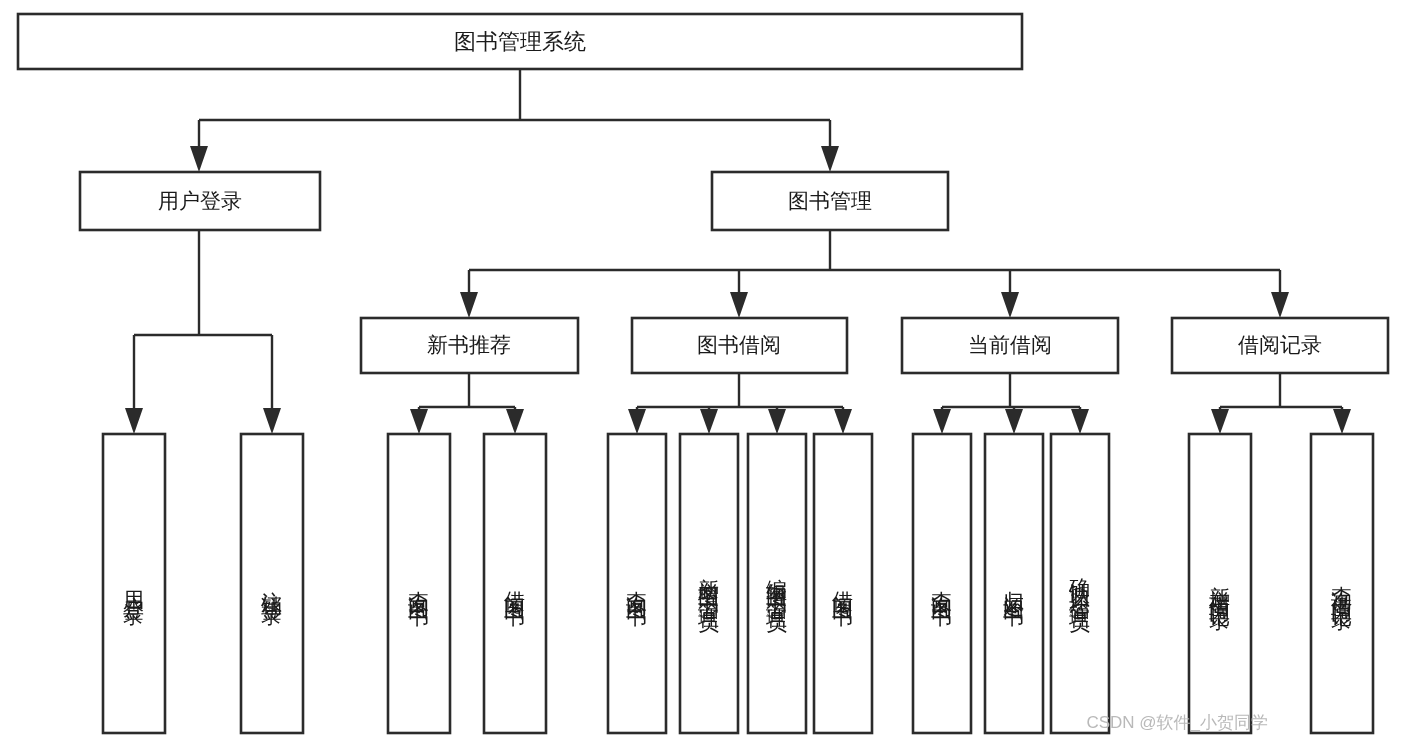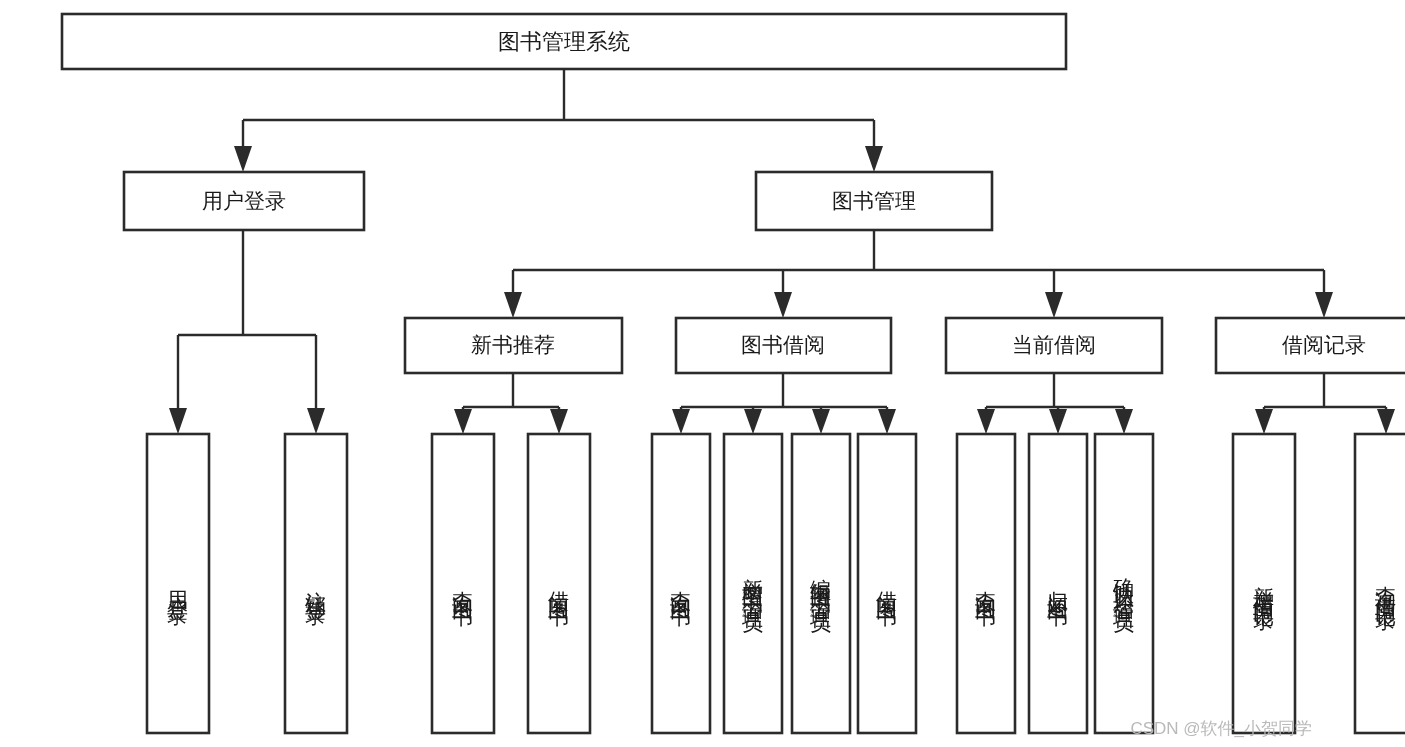--- a/index.html
+++ b/index.html
@@ -11,21 +11,20 @@
     width: 1405px;
     height: 747px;
     font-family: "Liberation Sans", "DejaVu Sans", sans-serif;
     overflow: hidden;
   }
   #diagram-root {
     position: relative;
     width: 1276px;
     height: 747px;
     background: #ffffff;
-    margin-left: 44px;
   }
   svg.flow {
     position: absolute;
     left: 0;
     top: 0;
     width: 1405px;
     height: 747px;
   }
   .node-box {
     fill: #ffffff;
@@ -68,21 +67,21 @@
     color: #1a1a1a;
     white-space: nowrap;
     display: flex;
     align-items: center;
     justify-content: center;
     pointer-events: none;
   }
   .watermark {
     position: absolute;
     right: 8px;
-    bottom: 7px;
+    bottom: 13px;
     font-family: "Liberation Sans", "DejaVu Sans", sans-serif;
     font-size: 17px;
     color: #b9b9b9;
     white-space: nowrap;
   }
 </style>
 </head>
 <body>
 
 <div id="diagram-root">

